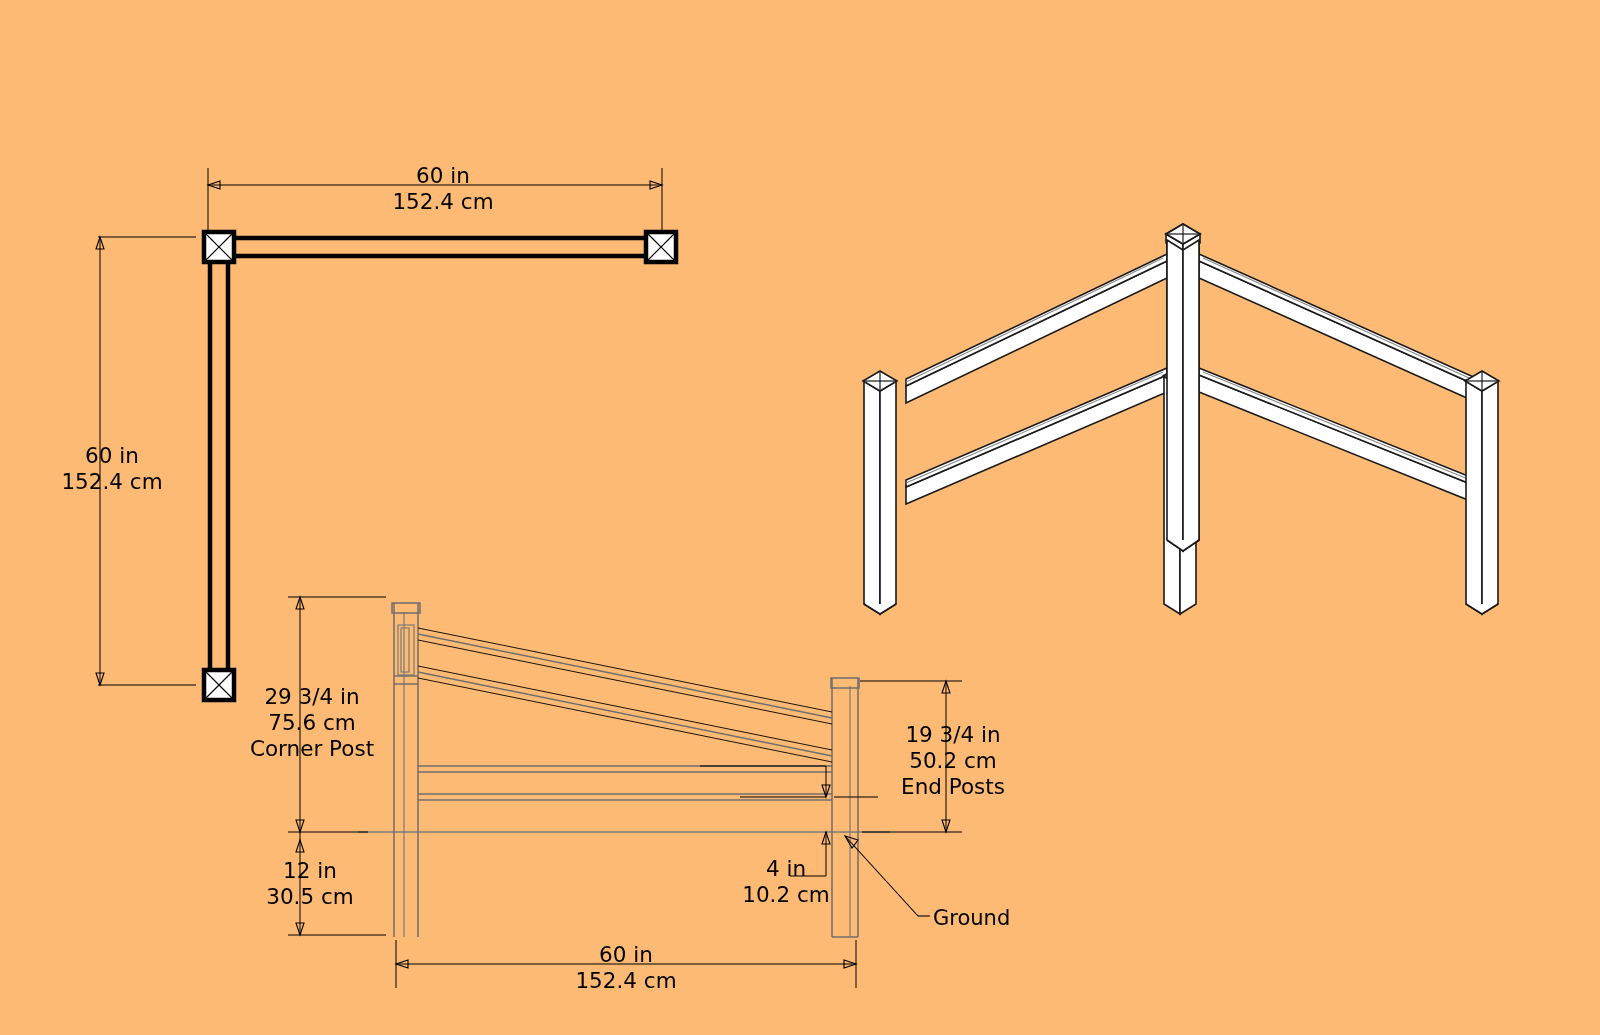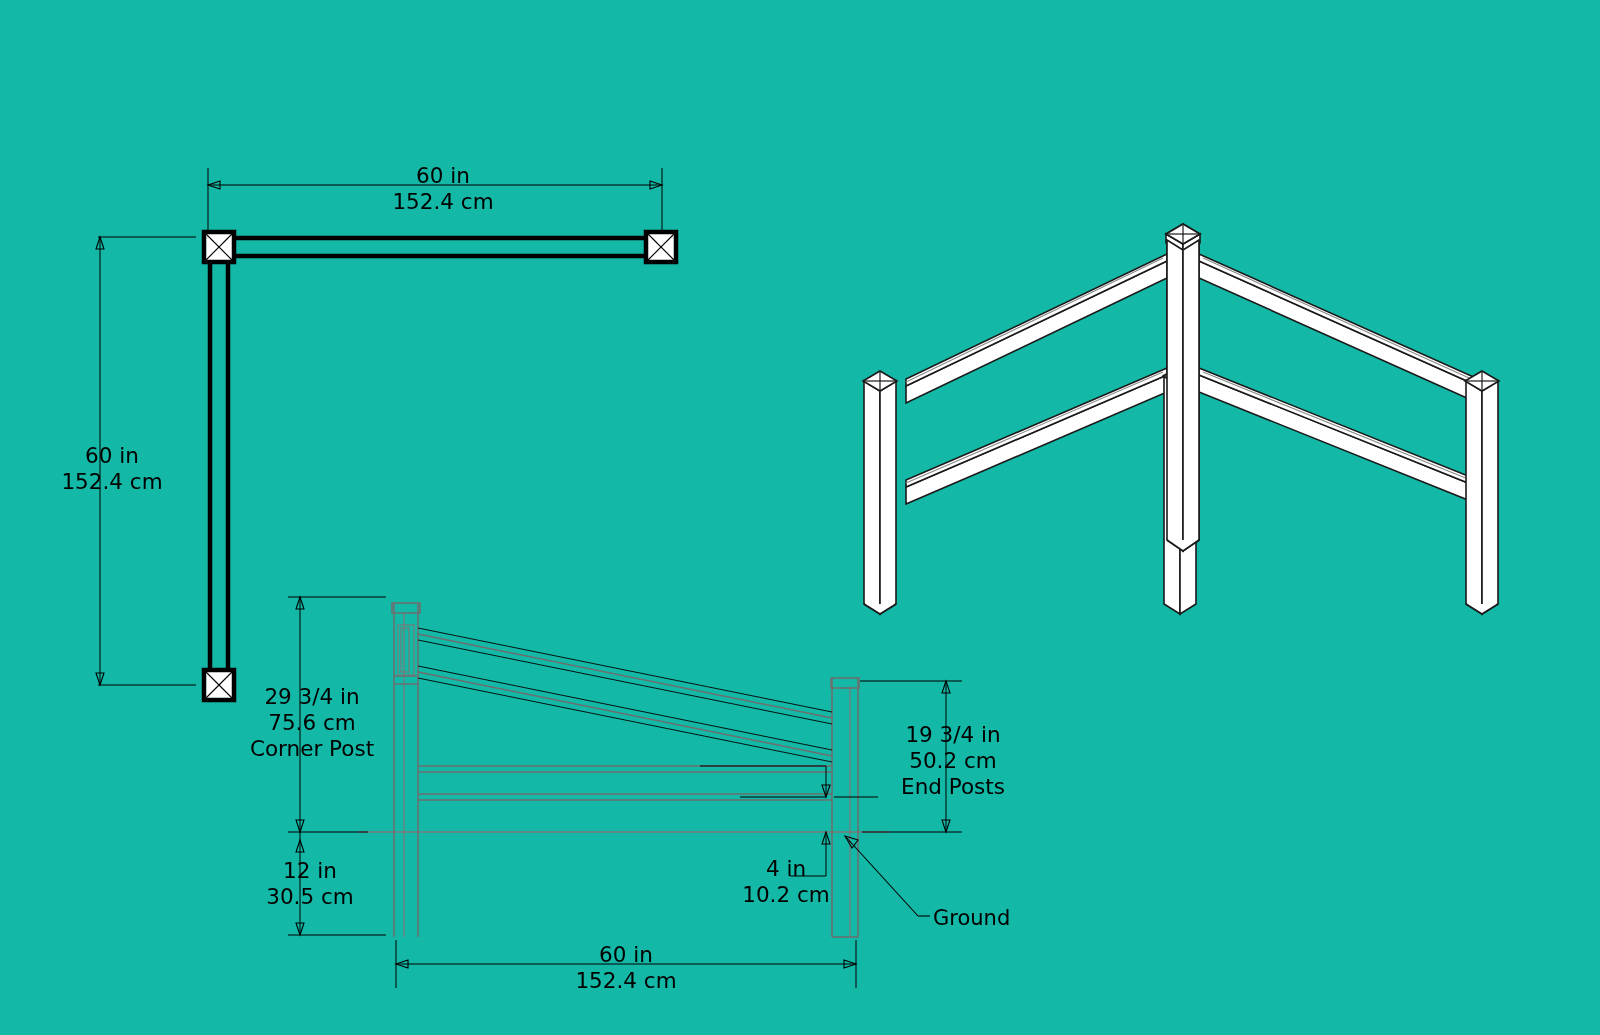--- a/index.html
+++ b/index.html
@@ -8,21 +8,21 @@
     padding: 0;
     background: #ffffff;
   }
   body {
     font-family: "DejaVu Sans", sans-serif;
   }
   #sheet {
     position: relative;
     width: 1600px;
     height: 1035px;
-    background: #14b8a6;
+    background: #fdba74;
     overflow: hidden;
   }
   #sheet svg {
     position: absolute;
     top: 0;
     left: 0;
     width: 1600px;
     height: 1035px;
     display: block;
   }

